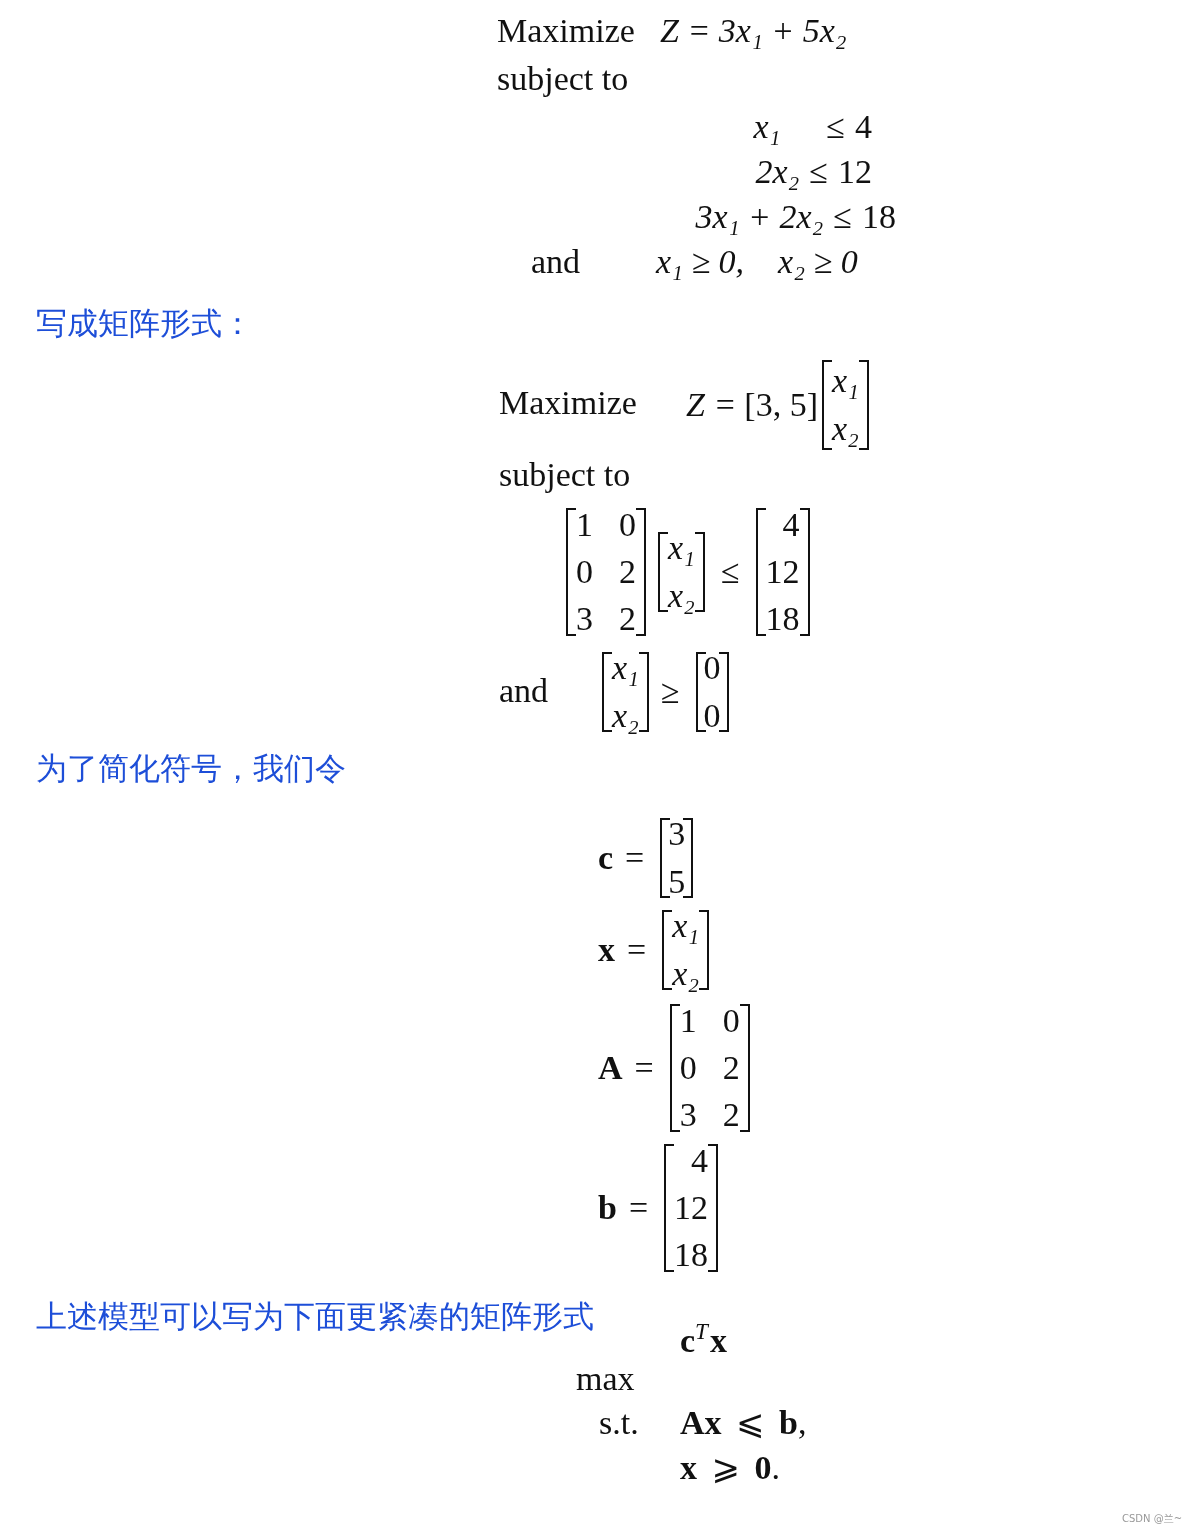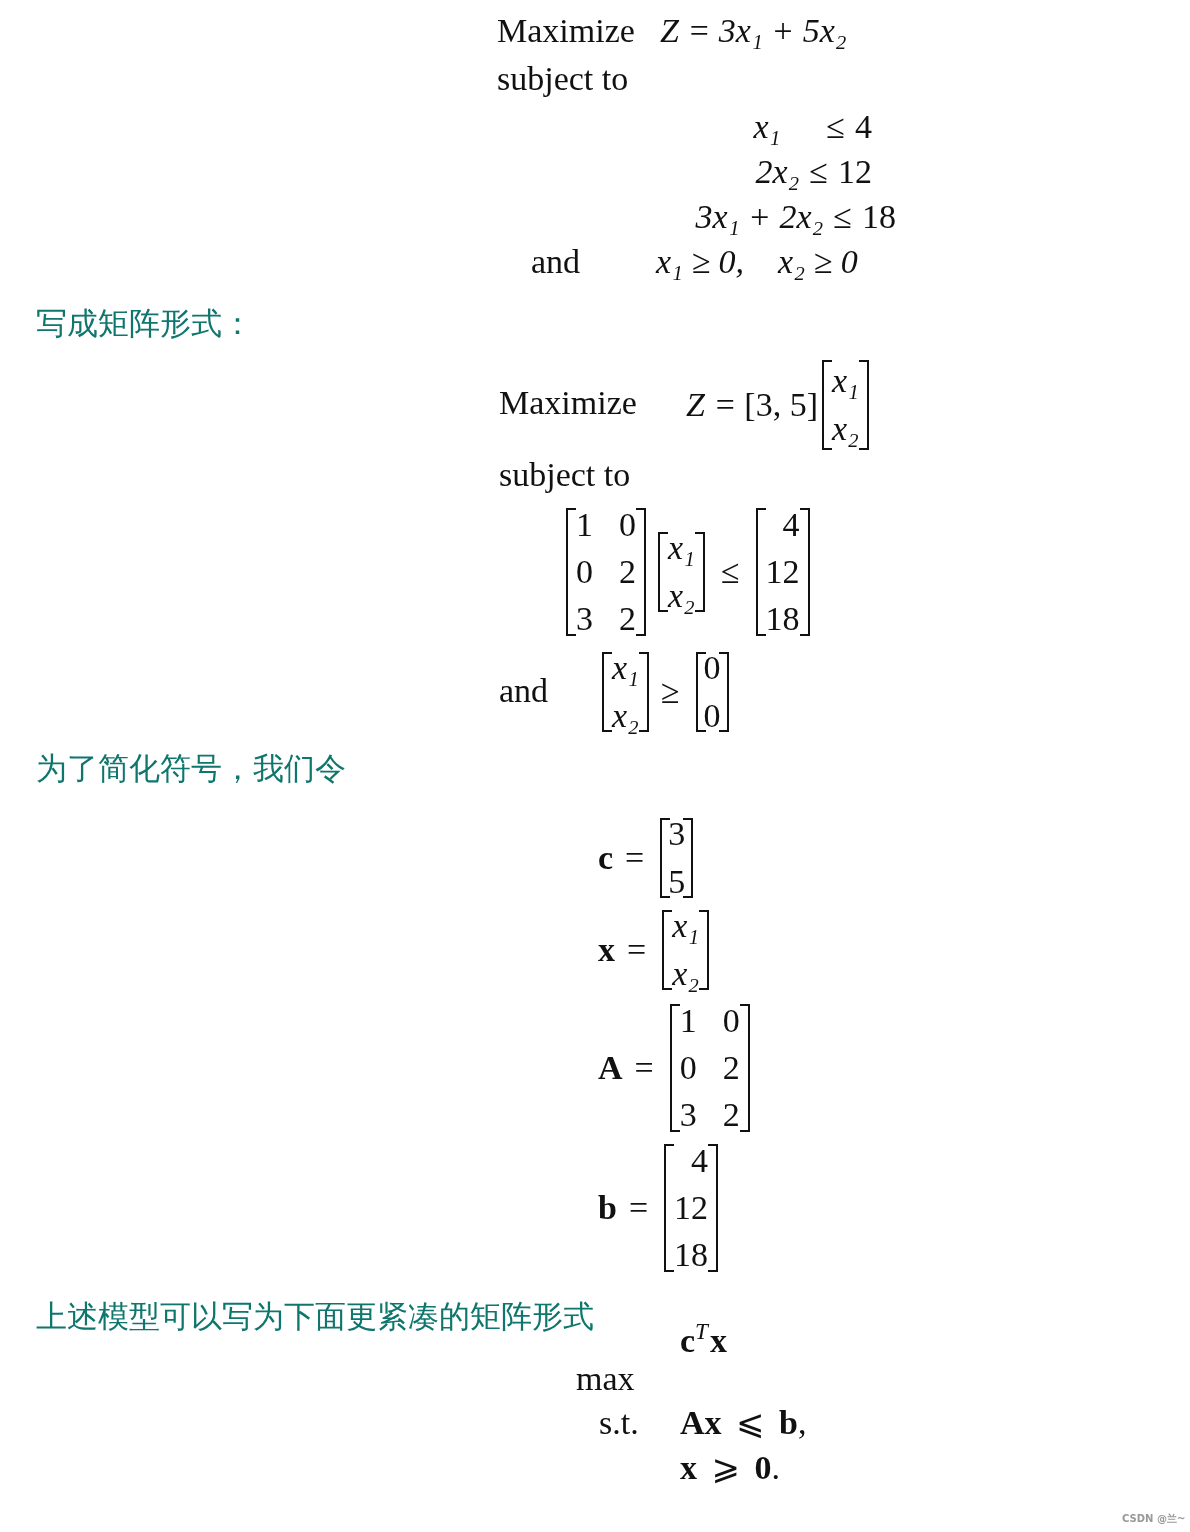--- a/index.html
+++ b/index.html
@@ -2,21 +2,21 @@
 <html><head>
 <meta charset="utf-8">
 <style>
   html, body { margin: 0; padding: 0; background: #ffffff; }
   body { width: 1190px; height: 1532px; position: relative; overflow: hidden; color: #111; }
   .math { font-family: "Liberation Serif", "DejaVu Serif", serif; font-size: 34px; line-height: 1; }
   .it { font-style: italic; }
   .bf { font-weight: bold; font-style: normal; }
   sup { font-size: 0.68em; vertical-align: 0.55em; }
   .abs { position: absolute; white-space: nowrap; }
-  .cn { font-family: "DejaVu Sans", "Liberation Sans", sans-serif; font-size: 31px; color: #0f766e; }
+  .cn { font-family: "DejaVu Sans", "Liberation Sans", sans-serif; font-size: 31px; color: #1d4ed8; }
   .row { display: flex; align-items: center; }
   .gap-op { margin: 0 12px; }
   
   .mat { position: relative; display: inline-flex; align-items: center; padding: 0 10px; margin: 0 4px; }
   .mat::before, .mat::after {
     content: ""; position: absolute; top: 0; bottom: 0; width: 8px;
     border-top: 2px solid #111; border-bottom: 2px solid #111;
   }
   .mat::before { left: 0; border-left: 2px solid #111; }
   .mat::after { right: 0; border-right: 2px solid #111; }
@@ -181,13 +181,13 @@
   <span style="margin:0 6px;">⩽</span>
   <span class="bf">b</span><span>,</span>
 </div>
 
 <div class="abs math" style="left:680px; top:1451px;">
   <span class="bf">x</span>
   <span style="margin:0 6px;">⩾</span>
   <span class="bf">0</span><span>.</span>
 </div>
 
-<div class="abs watermark" style="left:1122px; top:1512px;font-weight:bold;">CSDN @兰~</div>
+<div class="abs watermark" style="left:1122px; top:1512px;">CSDN @兰~</div>
 
 </body></html>

